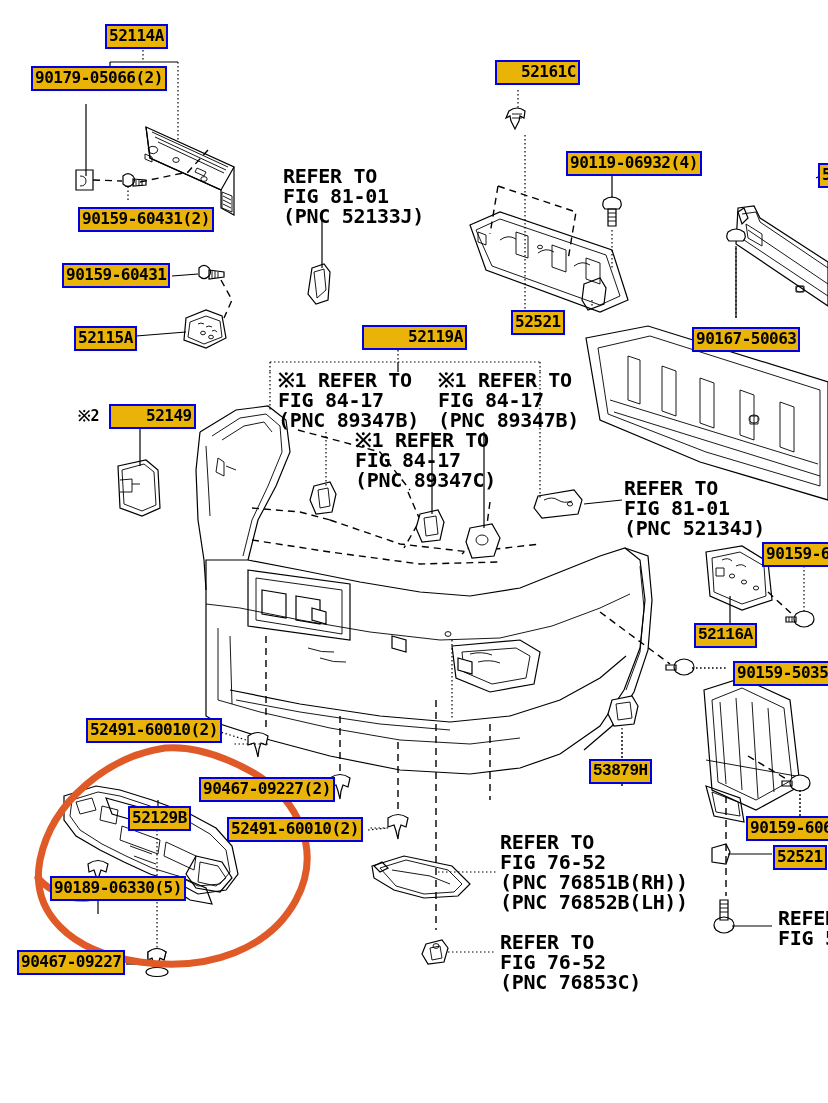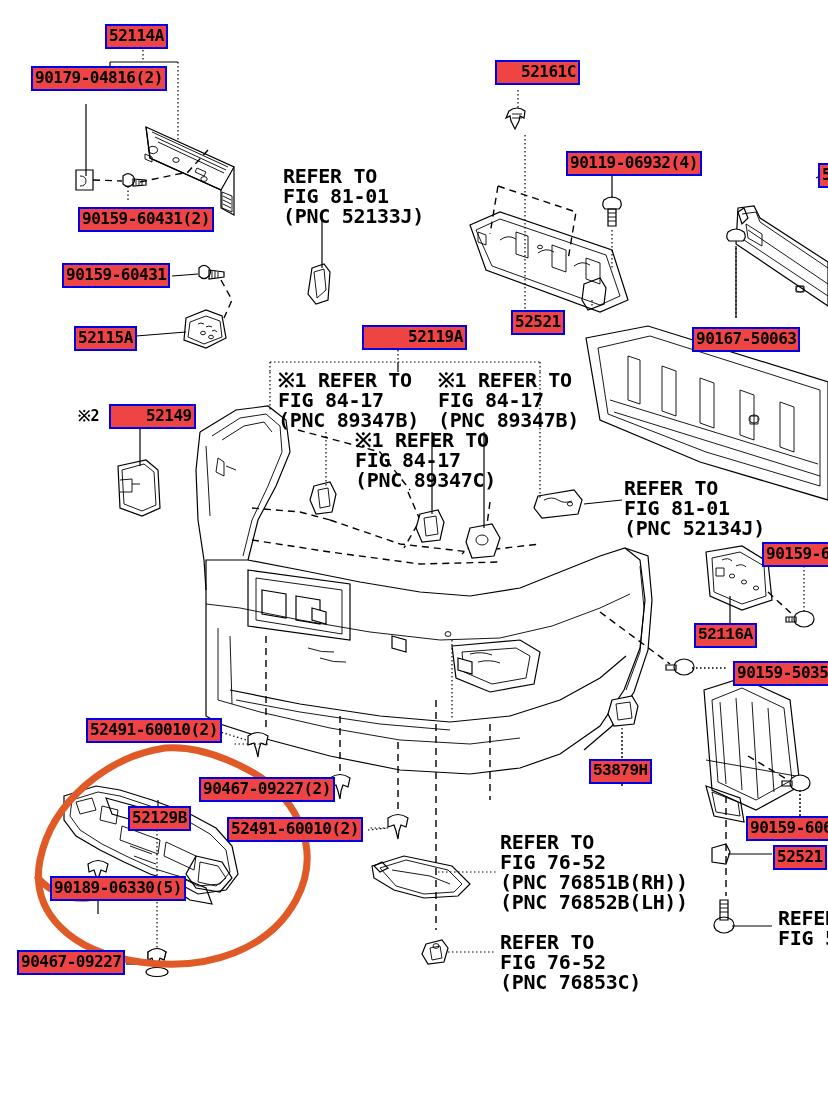--- a/index.html
+++ b/index.html
@@ -1,21 +1,21 @@
 <!DOCTYPE html>
 <html><head>
 <meta charset="utf-8">
 <style>
   html,body{margin:0;padding:0;background:#ffffff;}
   body{width:828px;height:1103px;position:relative;overflow:hidden;
        font-family:"DejaVu Sans Mono","Liberation Mono",monospace;}
   #stage{position:absolute;left:0;top:0;width:828px;height:1103px;}
 
   
-  .pn{position:absolute;border:2px solid #0000e6;background:#ef4444;
+  .pn{position:absolute;border:2px solid #0000e6;background:#eab308;
       color:#000;font-weight:bold;font-size:16px;line-height:18px;
       letter-spacing:-0.5px;padding:1px 2px 2px 2px;white-space:nowrap;
       font-family:"DejaVu Sans Mono","Liberation Mono",monospace;}
 
   
   .rt{position:absolute;color:#000;font-weight:bold;font-size:20px;
       line-height:20px;white-space:pre;letter-spacing:-0.3px;
       font-family:"DejaVu Sans Mono","Liberation Mono",monospace;}
   .mk{position:absolute;color:#000;font-weight:bold;font-size:15px;
       white-space:nowrap;font-family:"DejaVu Sans Mono","Liberation Mono",monospace;}
@@ -385,21 +385,21 @@
          C 30,912 70,952 140,962
          C 210,972 270,948 296,900
          C 322,852 300,800 252,772
          C 220,754 192,746 165,748 Z"></path>
     <path class="circ" d="M38,878 C 50,892 70,900 88,898"></path>
   </g>
 
 </svg>
 
 <div class="pn" style="left:105px;top:24px;">52114A</div>
-<div class="pn" style="left:31px;top:66px;">90179-04816(2)</div>
+<div class="pn" style="left:31px;top:66px;">90179-05066(2)</div>
 <div class="pn" style="left:78px;top:207px;">90159-60431(2)</div>
 <div class="pn" style="left:62px;top:263px;">90159-60431</div>
 <div class="pn" style="left:74px;top:326px;">52115A</div>
 <div class="pn" style="left:109px;top:404px;padding-left:35px;">52149</div>
 <div class="pn" style="left:362px;top:325px;padding-left:44px;">52119A</div>
 <div class="pn" style="left:495px;top:60px;padding-left:24px;">52161C</div>
 <div class="pn" style="left:566px;top:151px;">90119-06932(4)</div>
 <div class="pn" style="left:511px;top:310px;">52521</div>
 <div class="pn" style="left:692px;top:327px;">90167-50063</div>
 <div class="pn" style="left:694px;top:623px;font-family:Liberation Mono, monospace;">52116A</div>

